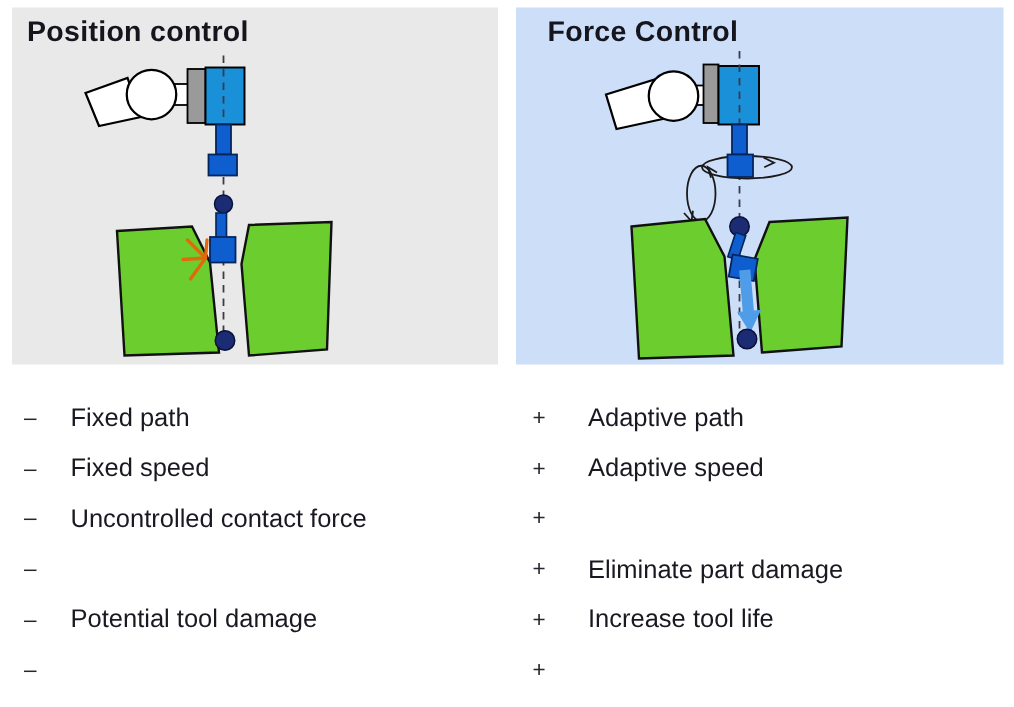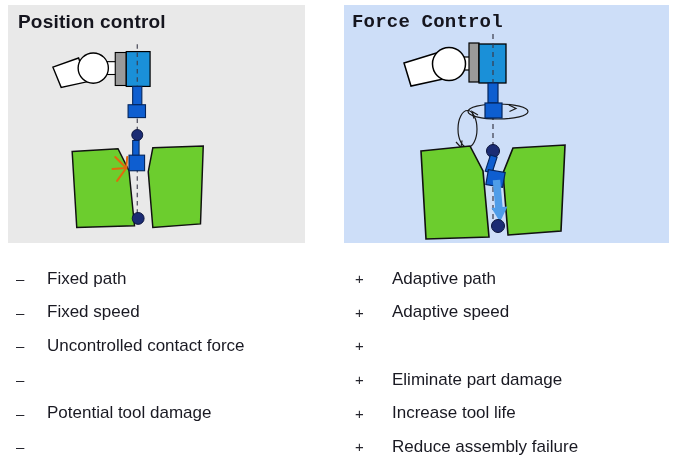--- a/index.html
+++ b/index.html
@@ -1,27 +1,27 @@
 <!DOCTYPE html>
 <html><head>
 <meta charset="utf-8">
 <style>
   html,body{margin:0;padding:0;}
   body{
     width:676px;height:471px;position:relative;background:#ffffff;
     font-family:"Liberation Sans",sans-serif;overflow:hidden;
   }
   .panel{position:absolute;top:5px;height:238px;}
-  #panel-left{left:8px;width:297px;background:#e9e9e9;}
+  #panel-left{left:8px;width:324px;background:#e9e9e9;}
   #panel-right{left:344px;width:325px;background:#cddef8;}
   .panel-title{
     position:absolute;left:10px;top:6px;z-index:2;
     font-size:19px;font-weight:bold;color:#15151e;letter-spacing:0.2px;
   }
-  #panel-right .panel-title{left:8px;font-family:Liberation Mono, monospace;}
+  #panel-right .panel-title{left:21px;}
   .panel svg{position:absolute;left:0;top:0;width:100%;height:100%;}
   .list{position:absolute;top:262px;width:320px;}
   #list-left{left:16px;}
   #list-right{left:355px;}
   .list-item{display:flex;align-items:center;height:33.6px;font-size:17px;color:#191922;}
   .bullet{flex:0 0 31px;font-size:15px;color:#26262e;}
   #list-right .bullet{flex:0 0 37px;}
   .item-label{white-space:nowrap;}
 </style>
 </head>
@@ -143,15 +143,14 @@
   <div class="list-item">
     <span class="bullet">+</span>
     <span class="item-label">Eliminate part damage</span>
   </div>
   <div class="list-item">
     <span class="bullet">+</span>
     <span class="item-label">Increase tool life</span>
   </div>
   <div class="list-item">
     <span class="bullet">+</span>
-    <span class="item-label">Reduce assembly failure</span>
   </div>
 </div>
 
 </body></html>

